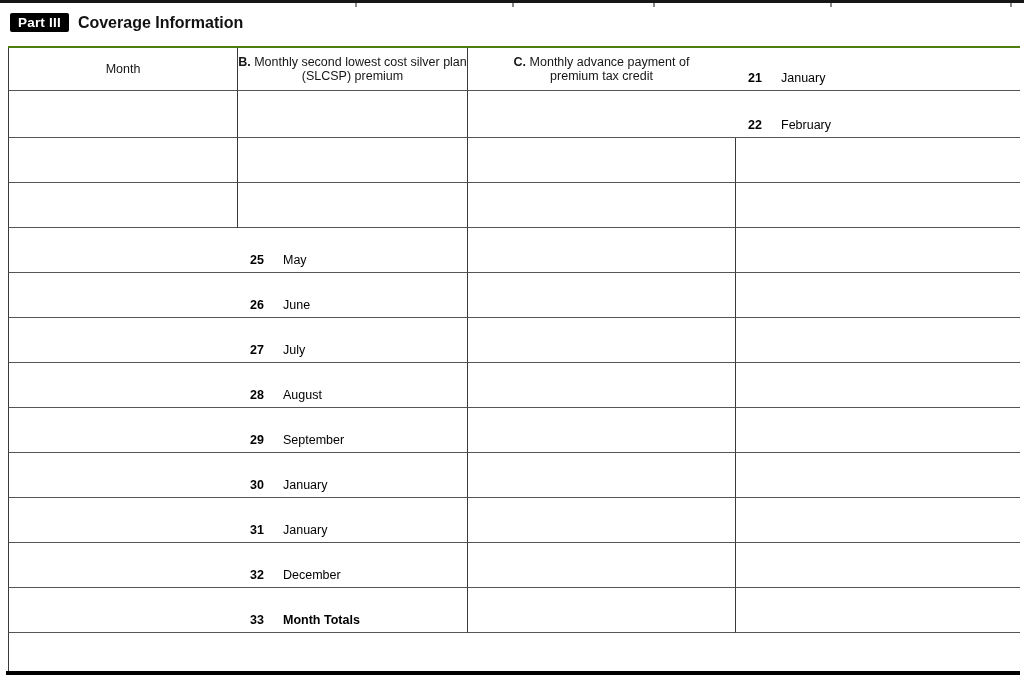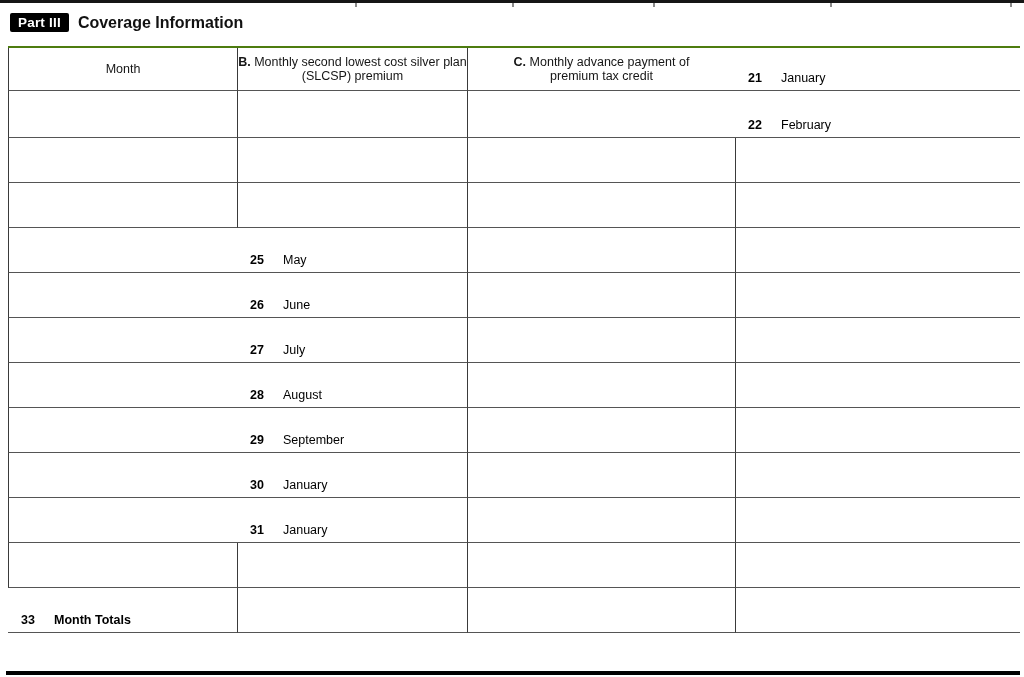--- a/index.html
+++ b/index.html
@@ -215,20 +215,24 @@
     <div class="cell value-cell v-border"></div>
 
     <div class="cell month-cell">
       <span class="line-no">31</span>
       <span class="month-label">January</span>
     </div>
     <div class="cell value-cell v-border"></div>
     <div class="cell value-cell v-border"></div>
     <div class="cell value-cell v-border"></div>
 
+    <div class="cell month-cell">
+      <span class="line-no">32</span>
+      <span class="month-label">December</span>
+    </div>
     <div class="cell value-cell v-border"></div>
     <div class="cell value-cell v-border"></div>
     <div class="cell value-cell v-border"></div>
 
     <div class="cell month-cell bold">
       <span class="line-no">33</span>
       <span class="month-label">Month Totals</span>
     </div>
     <div class="cell value-cell v-border"></div>
     <div class="cell value-cell v-border"></div>

